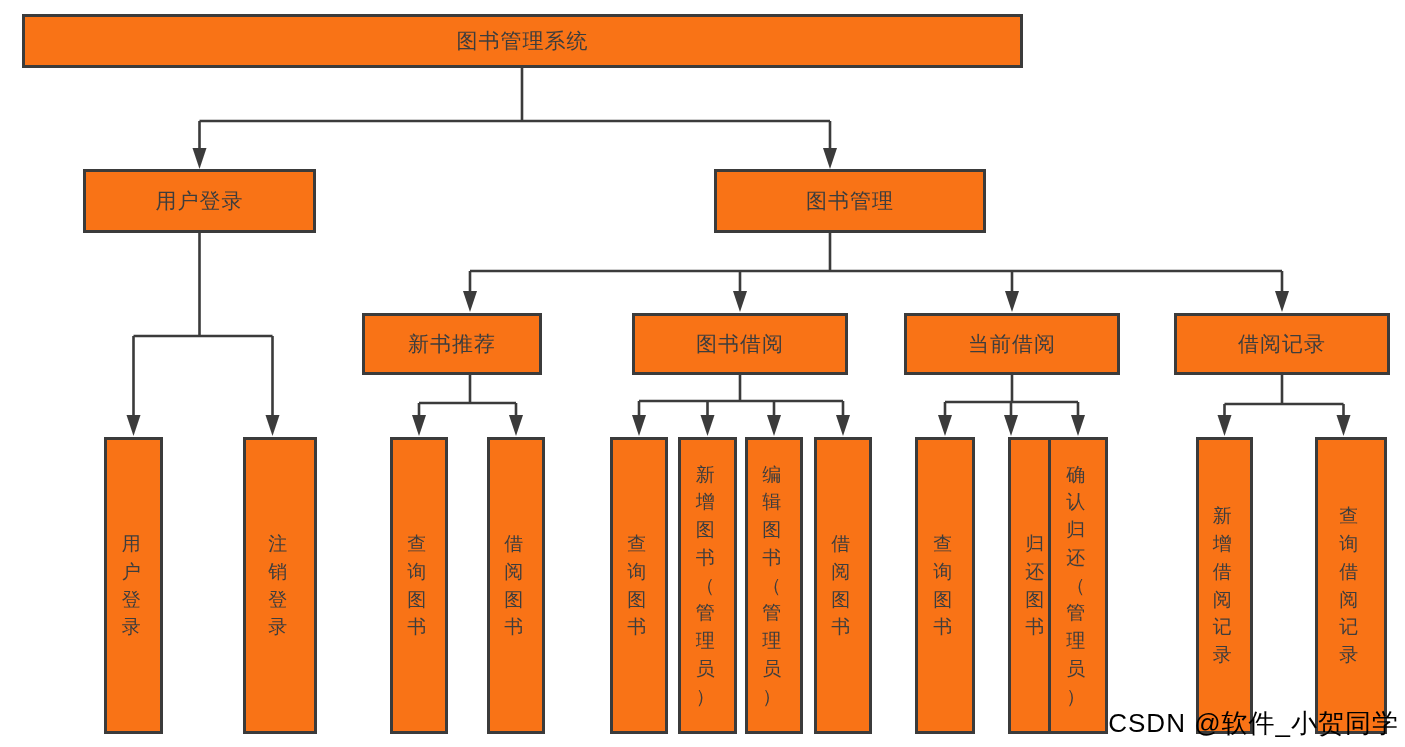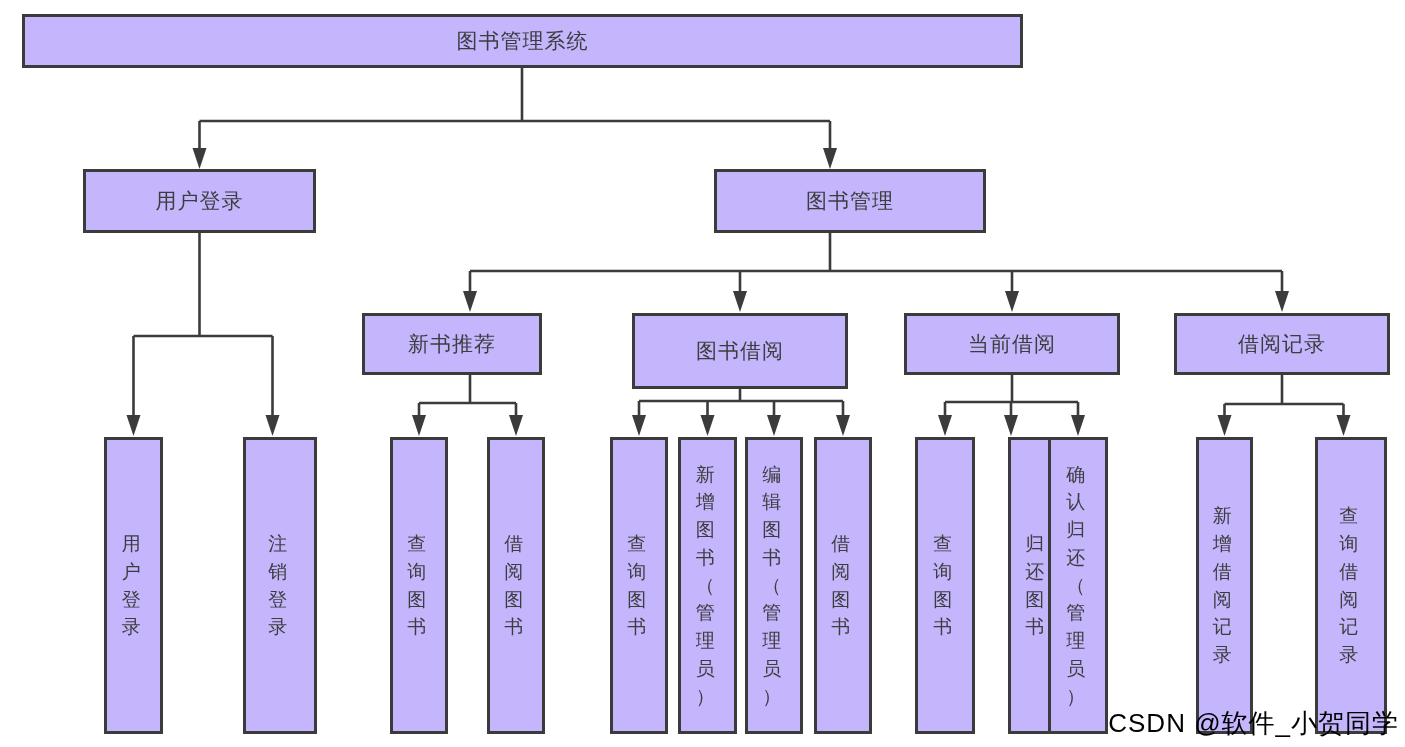--- a/index.html
+++ b/index.html
@@ -17,21 +17,21 @@
     width: 1405px; height: 747px;
   }
   .connectors path {
     fill: none;
     stroke: #3b3b3b;
     stroke-width: 2.6;
   }
   .connectors polygon { fill: #3b3b3b; }
   .node {
     position: absolute;
-    background: #c4b5fd;
+    background: #f97316;
     border: 3px solid #3b3b3b;
     box-sizing: border-box;
     display: flex;
     align-items: center;
     justify-content: center;
     color: #3d3d3d;
   }
   .hbox .hlabel {
     font-size: 21px;
     letter-spacing: 1px;
@@ -105,21 +105,21 @@
   <div class="node hbox" style="left:83px;top:169px;width:233px;height:64px">
     <span class="hlabel">用户登录</span>
   </div>
   <div class="node hbox" style="left:714px;top:169px;width:272px;height:64px">
     <span class="hlabel">图书管理</span>
   </div>
 
   <div class="node hbox" style="left:362px;top:313px;width:180px;height:62px">
     <span class="hlabel">新书推荐</span>
   </div>
-  <div class="node hbox" style="left:632px;top:313px;width:216px;height:76px">
+  <div class="node hbox" style="left:632px;top:313px;width:216px;height:62px">
     <span class="hlabel">图书借阅</span>
   </div>
   <div class="node hbox" style="left:904px;top:313px;width:216px;height:62px">
     <span class="hlabel">当前借阅</span>
   </div>
   <div class="node hbox" style="left:1174px;top:313px;width:216px;height:62px">
     <span class="hlabel">借阅记录</span>
   </div>
 
   <div class="node vbox" style="left:104px;width:59px">

